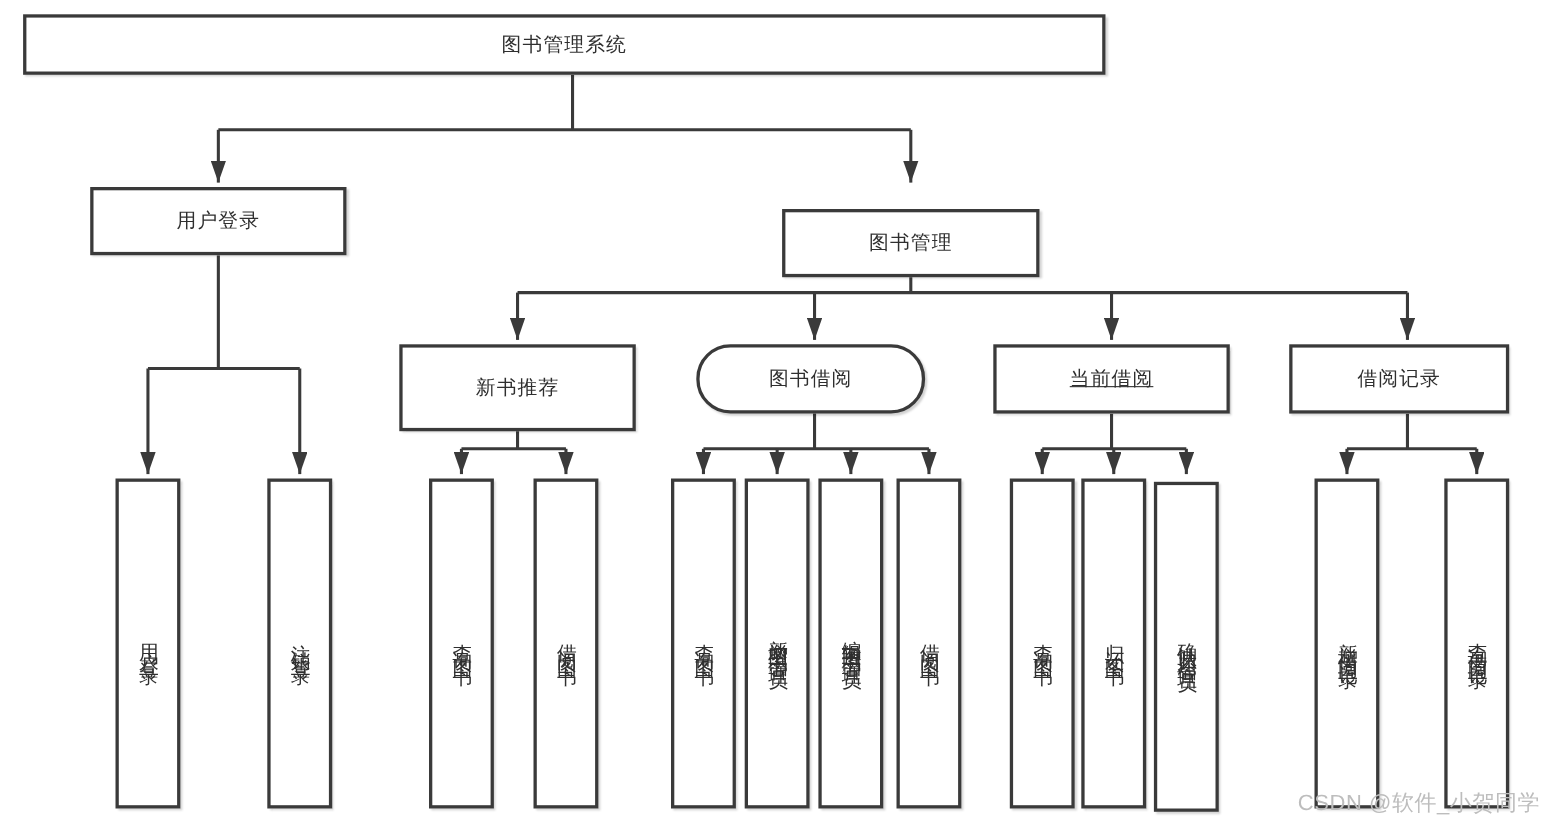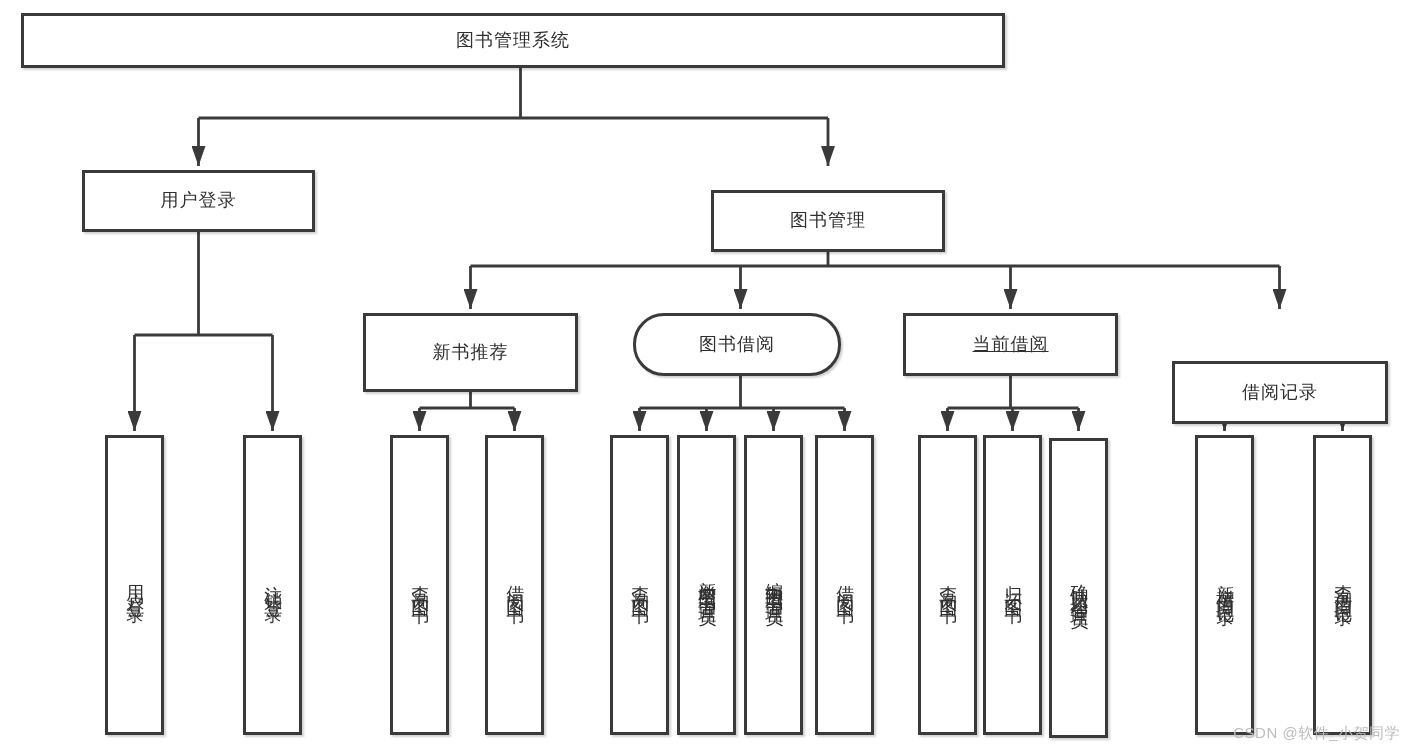--- a/index.html
+++ b/index.html
@@ -25,21 +25,21 @@
     box-shadow:2px 2px 2px rgba(0,0,0,0.18);
     font-size:18px;letter-spacing:1px;line-height:1.2;
     text-align:center;
   }
   .vnode{
     writing-mode:vertical-lr;text-orientation:mixed;
     letter-spacing:7px;font-size:18px;
   }
   .watermark{
     position:absolute;right:5px;bottom:4px;z-index:3;
-    font-size:15px;color:var(--wm);letter-spacing:0.5px;
+    font-size:20px;color:var(--wm);letter-spacing:0.5px;
   }
 </style>
 </head>
 <body>
 
 <div class="canvas">
 
   <svg class="wires" width="1405" height="747" viewBox="0 0 1405 747">
     <defs>
       <marker id="arrow" markerUnits="userSpaceOnUse" markerWidth="22" markerHeight="14" refX="20" refY="7" orient="auto">
@@ -94,21 +94,21 @@
 
   <div class="node" style="left:363px;top:313px;width:215px;height:79px;">
     <span>新书推荐</span>
   </div>
   <div class="node" style="left:633px;top:313px;width:208px;height:63px;border-radius:31px;">
     <span>图书借阅</span>
   </div>
   <div class="node" style="left:903px;top:313px;width:215px;height:63px;text-decoration:underline;">
     <span>当前借阅</span>
   </div>
-  <div class="node" style="left:1172px;top:313px;width:216px;height:63px;margin-top:48px;">
+  <div class="node" style="left:1172px;top:313px;width:200px;height:63px;">
     <span>借阅记录</span>
   </div>
 
   <div class="node vnode" style="left:105px;top:435px;width:59px;height:300px;">
     <span>用户登录</span>
   </div>
   <div class="node vnode" style="left:243px;top:435px;width:59px;height:300px;">
     <span>注销登录</span>
   </div>
 

